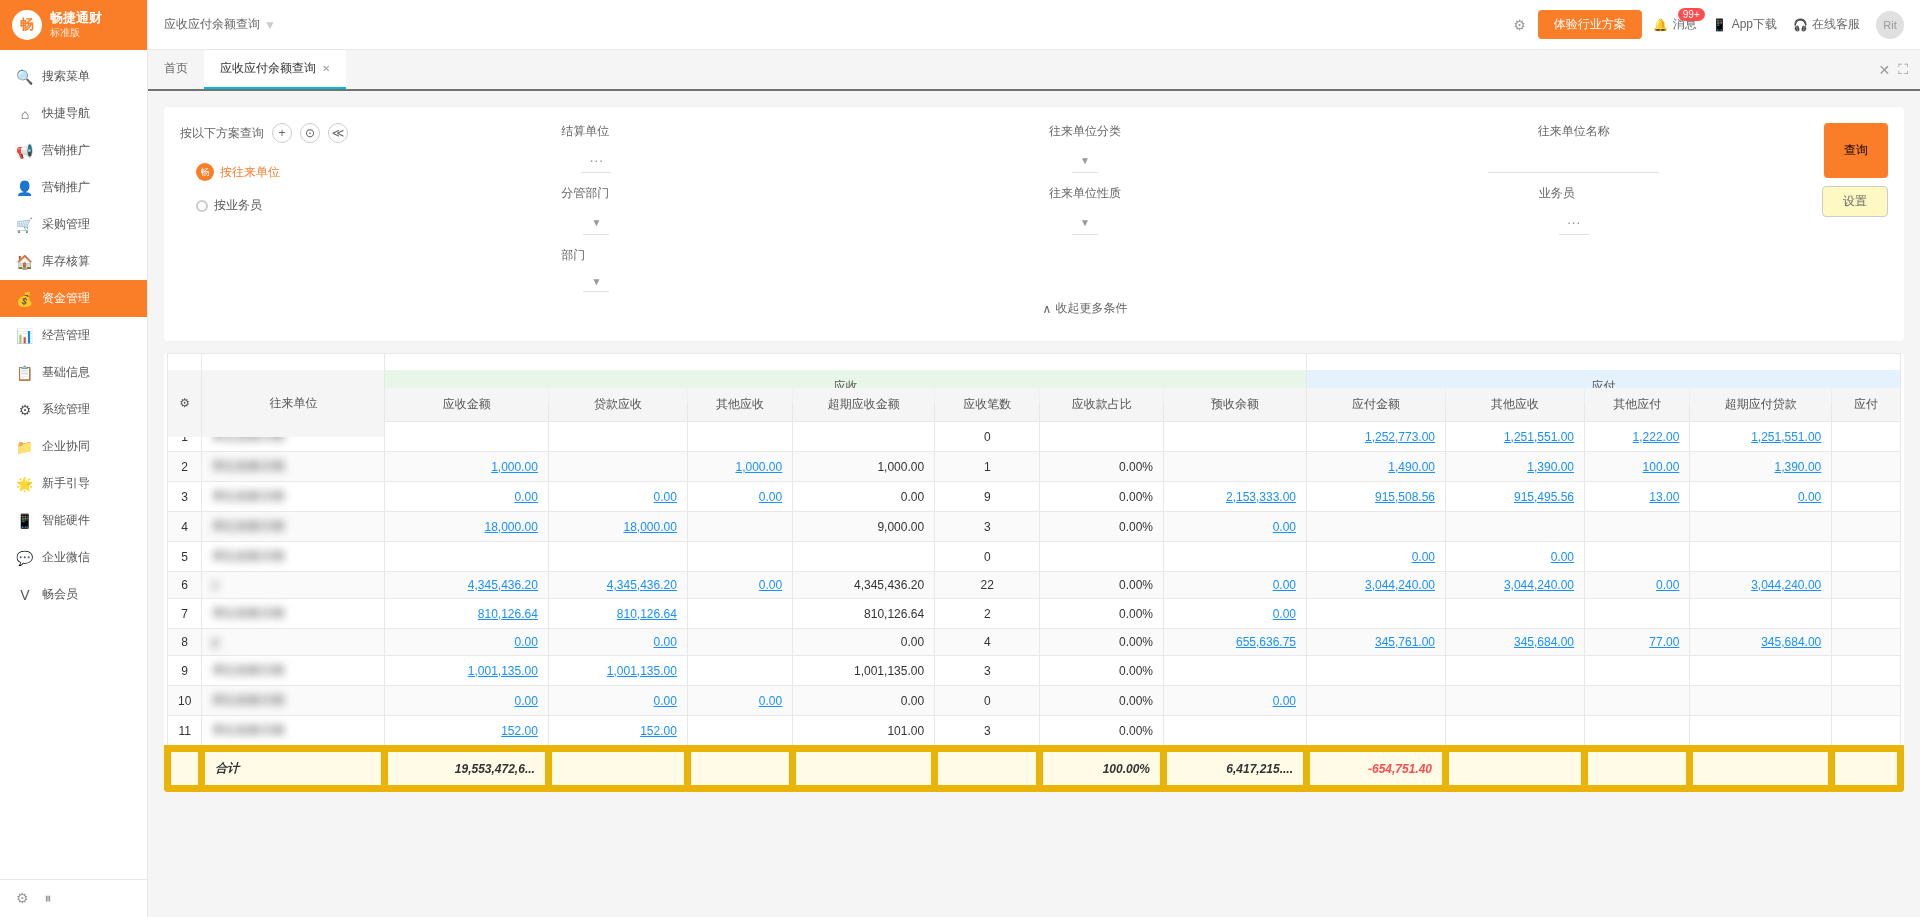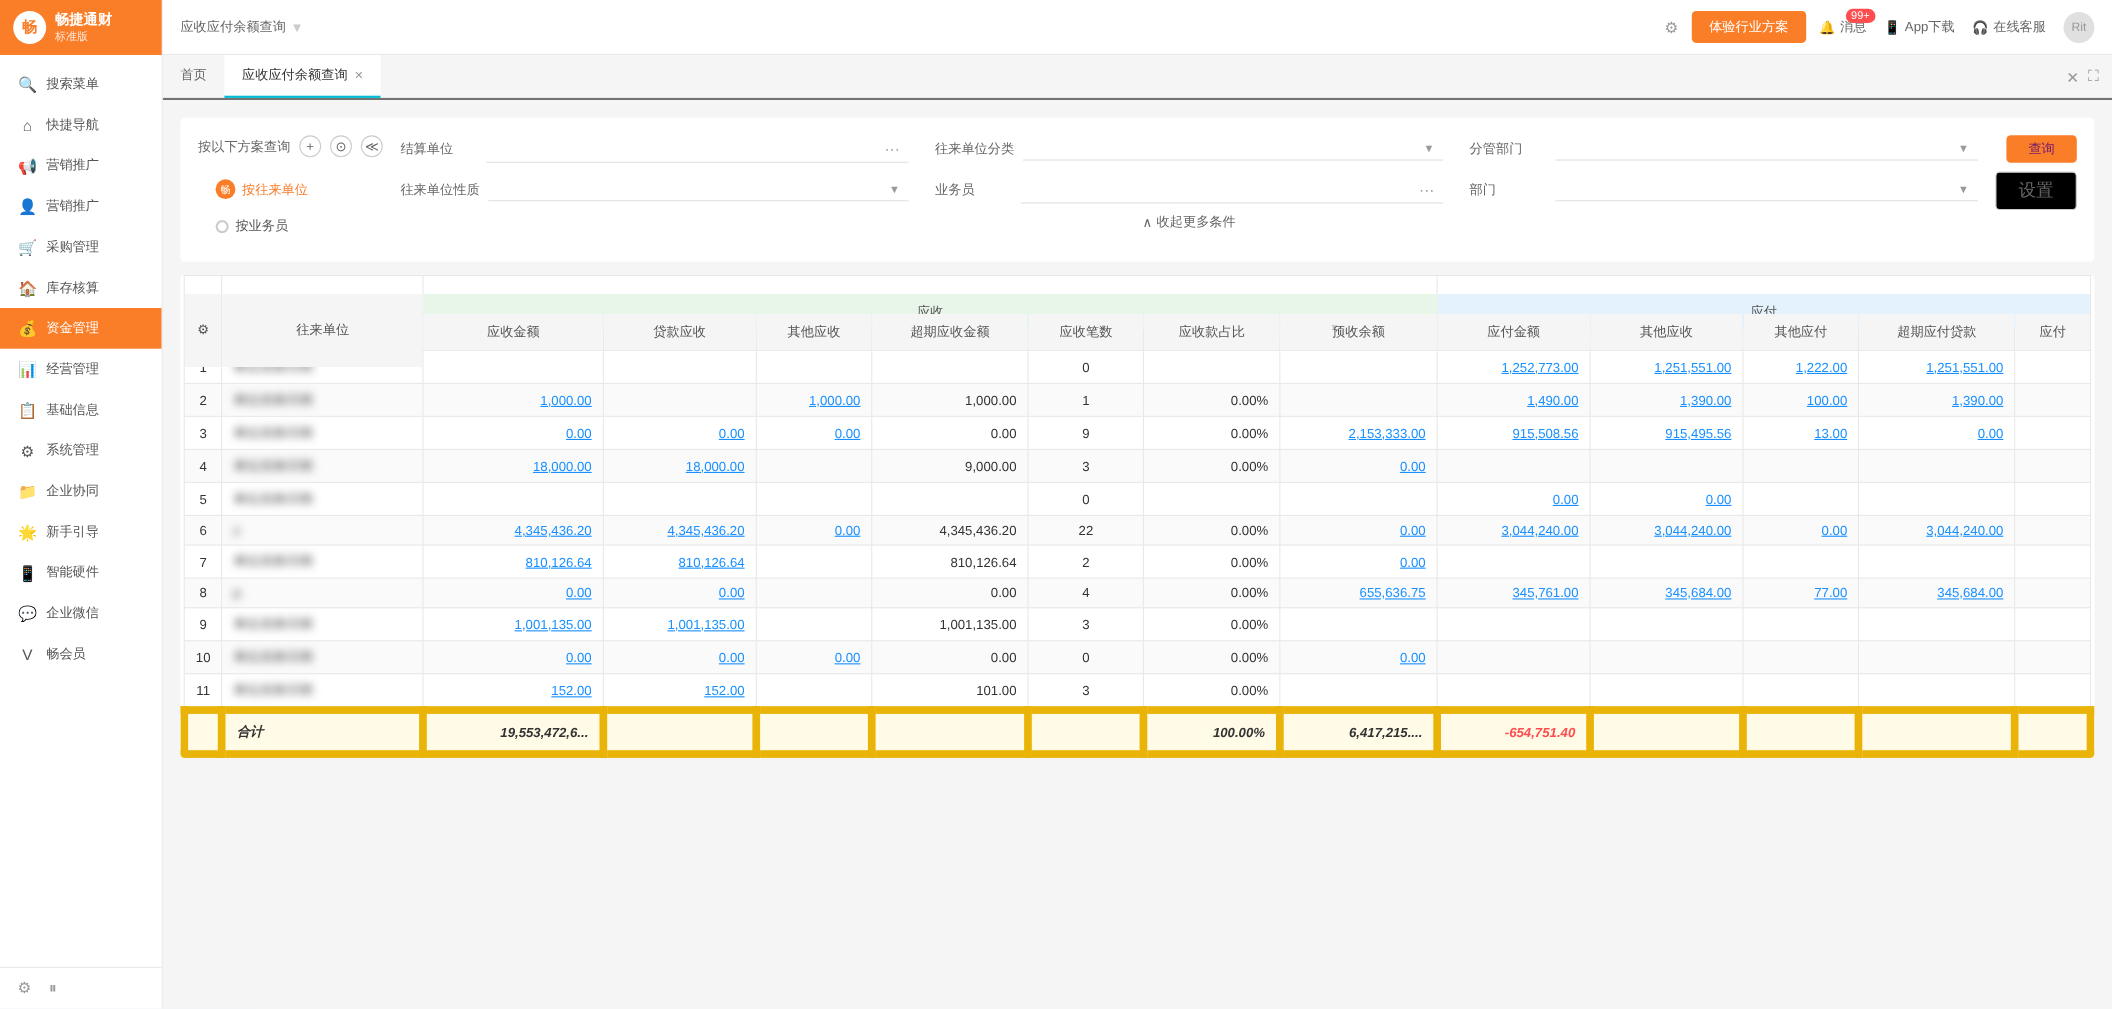--- a/index.html
+++ b/index.html
@@ -51,32 +51,32 @@
     .page-actions { display: flex; gap: 8px; }
     .page-action-btn { display: flex; align-items: center; gap: 4px; color: #fa7d28; cursor: pointer; font-size: 12px; }
 
     
     .search-panel { background: #fff; border-radius: 4px; padding: 16px; margin-bottom: 12px; }
     .search-top { display: flex; align-items: center; gap: 8px; margin-bottom: 12px; }
     .search-label { color: #666; font-size: 12px; }
     .search-add-btn { width: 20px; height: 20px; border: 1px solid #ccc; border-radius: 50%; display: flex; align-items: center; justify-content: center; cursor: pointer; color: #666; font-size: 12px; }
 
     .search-grid { display: grid; grid-template-columns: repeat(3, 1fr); gap: 12px 24px; }
-    .search-row { display: flex; align-items: center; gap: 8px; }
+    .search-row { display: flex; align-items: center; gap: 8px; flex-direction: column; }
     .search-field-label { color: #666; font-size: 12px; white-space: nowrap; min-width: 70px; }
     .search-input { flex: 1; border: none; border-bottom: 1px solid #e0e0e0; padding: 4px 8px; font-size: 12px; color: #333; outline: none; background: transparent; }
     .search-select { flex: 1; display: flex; align-items: center; border-bottom: 1px solid #e0e0e0; padding: 4px 8px; cursor: pointer; }
     .search-select-text { flex: 1; color: #999; font-size: 12px; }
     .search-select-arrow { color: #999; font-size: 10px; }
     .search-dots { color: #999; font-size: 14px; cursor: pointer; }
 
     .search-collapse { display: flex; justify-content: center; padding: 8px; }
     .search-collapse-btn { color: #666; font-size: 12px; cursor: pointer; display: flex; align-items: center; gap: 4px; }
-    .btn-primary { background: #fa7d28; color: #701a75; border: none; border-radius: 4px; padding: 4px 20px; cursor: pointer; font-size: 12px; }
-    .btn-default { background: #000000; color: #666; border: 1px solid #ccc; border-radius: 4px; padding: 6px 20px; cursor: pointer; font-size: 16px; }
+    .btn-primary { background: #fa7d28; color: #000000; border: none; border-radius: 4px; padding: 19px 20px; cursor: pointer; font-size: 12px; }
+    .btn-default { background: #fef9c3; color: #666; border: 1px solid #ccc; border-radius: 4px; padding: 6px 20px; cursor: pointer; font-size: 12px; }
 
     .query-btn-area { display: flex; flex-direction: column; gap: 8px; align-items: flex-end; }
     .filter-option-icon { width: 18px; height: 18px; border-radius: 50%; background: #fa7d28; display: flex; align-items: center; justify-content: center; color: #fff; font-size: 10px; }
 
     
     .table-container { background: #fff; border-radius: 4px; overflow: auto; flex: 1; }
     table { width: 100%; border-collapse: collapse; font-size: 12px; }
     thead th { background: #f5f5f5; border: 1px solid #e8e8e8; padding: 8px 10px; text-align: center; color: #555; font-weight: normal; white-space: nowrap; position: sticky; top: 16px; z-index: 1; }
     thead th.group-header { background: #e8f5e9; }
     thead th.group-header-pay { background: #e3f2fd; }
@@ -249,20 +249,24 @@
                 <span class="search-select-text"></span>
                 <span class="search-dots">···</span>
               </div>
             </div>
             <div class="search-row">
               <span class="search-field-label">往来单位分类</span>
               <div class="search-select" style="flex:1;">
                 <span class="search-select-text"></span>
                 <span class="search-select-arrow">▼</span>
               </div>
+            </div>
+            <div class="search-row">
+              <span class="search-field-label">往来单位名称</span>
+              <input class="search-input" style="">
             </div>
 
             <div class="search-row">
               <span class="search-field-label">分管部门</span>
               <div class="search-select" style="flex:1;">
                 <span class="search-select-text"></span>
                 <span class="search-select-arrow">▼</span>
               </div>
             </div>
             <div class="search-row">

